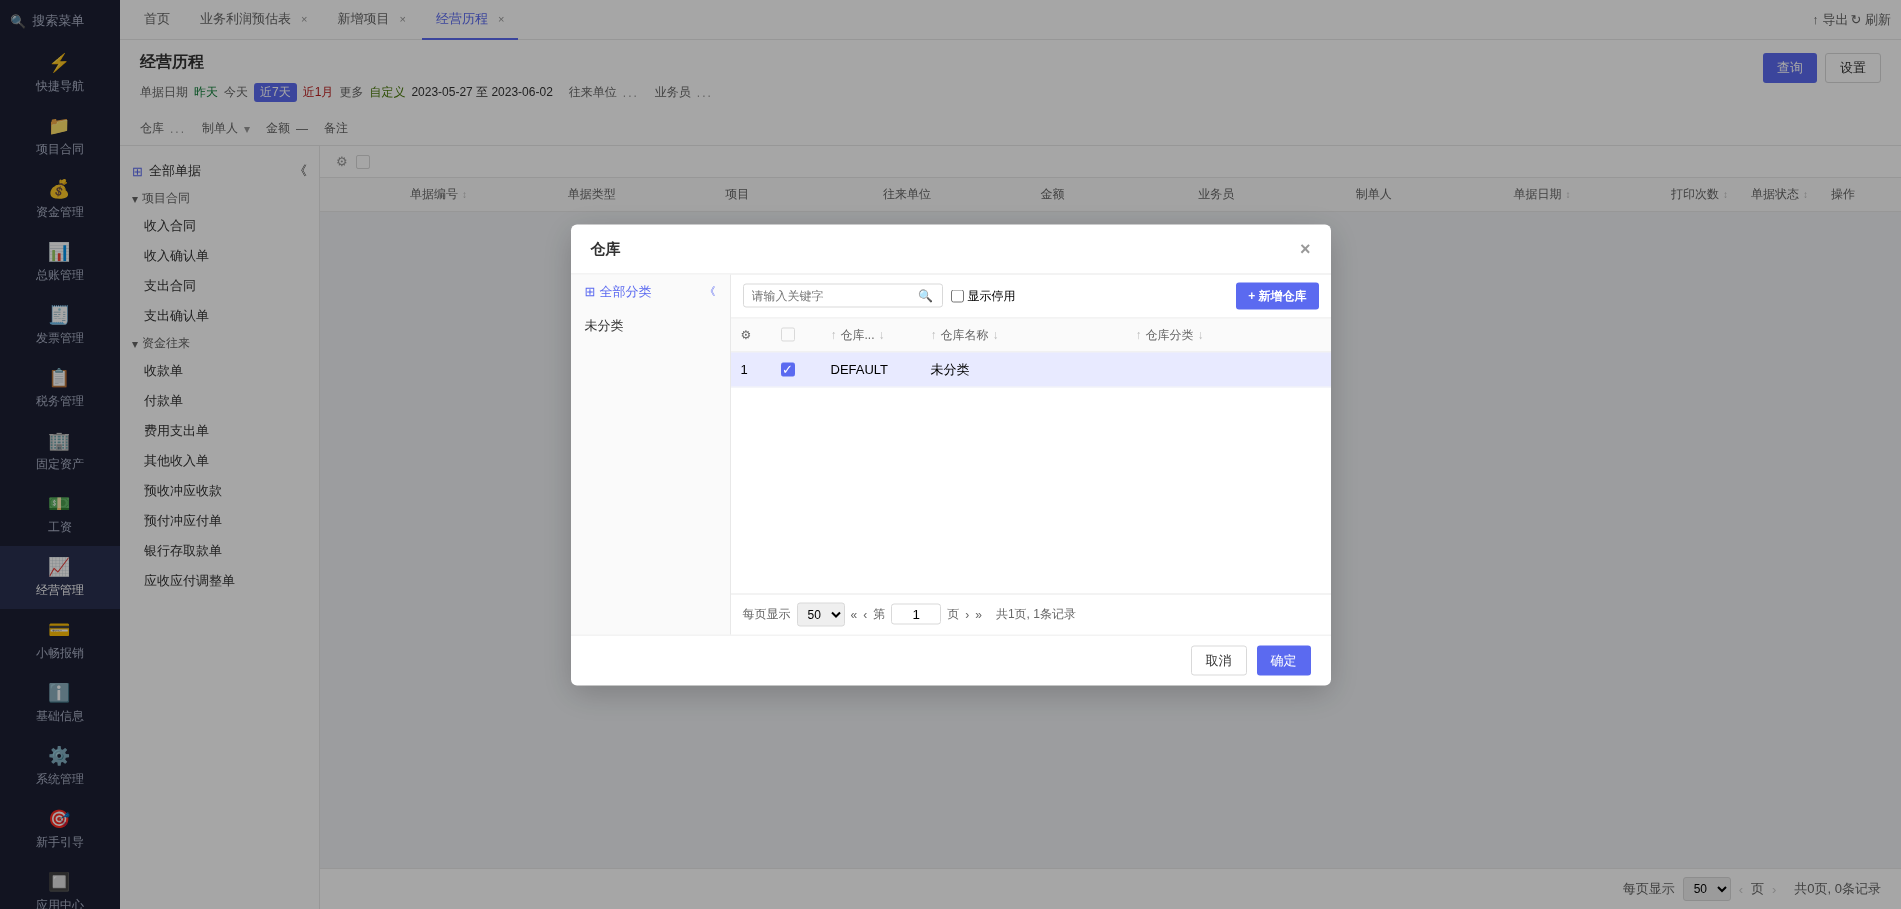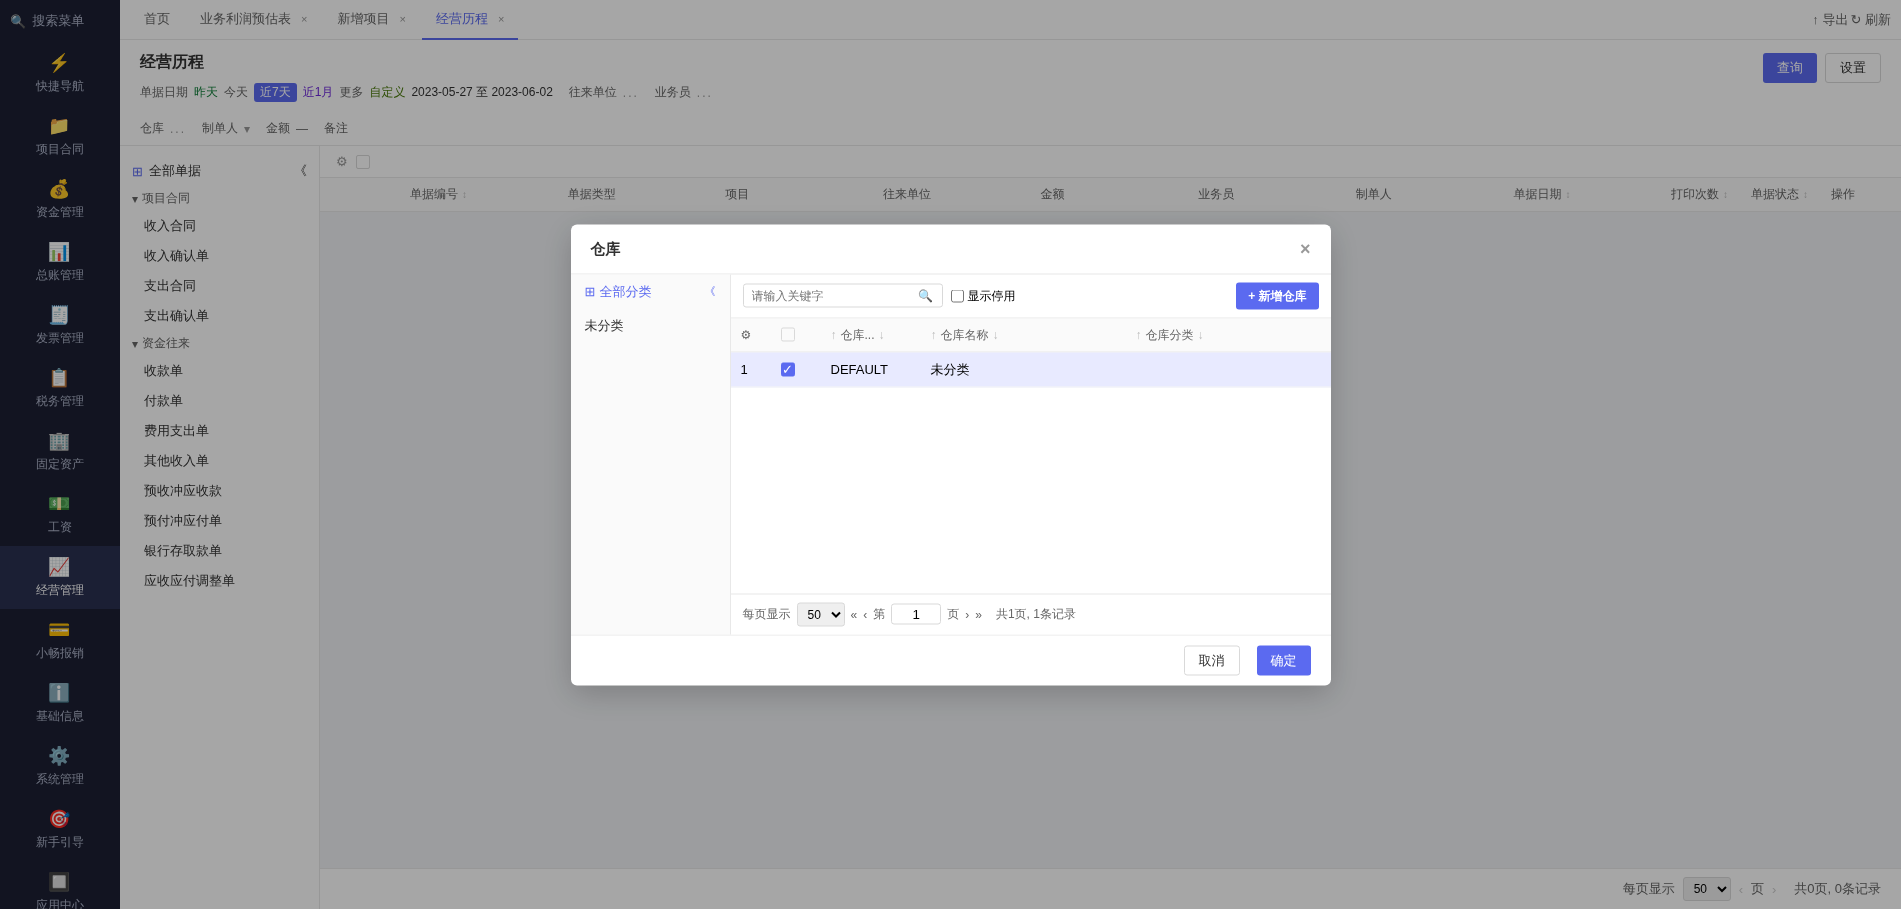--- a/index.html
+++ b/index.html
@@ -99,21 +99,21 @@
     .modal-th.w150 { width: 150px; flex: 1; }
     .modal-row { display: flex; align-items: center; font-size: 13px; border-bottom: 1px solid #f5f5f5; }
     .modal-row.selected { background: #e8eaff; }
     .modal-td { padding: 8px 10px; }
     .modal-td.w40 { width: 40px; }
     .modal-td.w50 { width: 50px; }
     .modal-td.w100 { width: 100px; }
     .modal-td.w150 { width: 150px; flex: 1; }
     .modal-footer { padding: 10px 20px; border-top: 1px solid #e8e8e8; display: flex; align-items: center; justify-content: space-between; }
     .modal-page-input { width: 50px; border: 1px solid #d9d9d9; border-radius: 3px; text-align: center; padding: 2px 4px; }
-    .modal-btns { display: flex; gap: 17px; }
+    .modal-btns { display: flex; gap: 10px; }
     .per-page-select { border: 1px solid #d9d9d9; border-radius: 3px; padding: 3px 6px; font-size: 12px; }
     .sort-icon { font-size: 10px; color: #bbb; }
     .checkbox { width: 14px; height: 14px; border: 1px solid #d9d9d9; border-radius: 2px; display: inline-flex; align-items: center; justify-content: center; cursor: pointer; }
 
     
     .modal-left::-webkit-scrollbar, .modal-table::-webkit-scrollbar { width: 4px; }
     .modal-left::-webkit-scrollbar-thumb, .modal-table::-webkit-scrollbar-thumb { background: #ccc; border-radius: 2px; }
   </style>
 </head>
 <body>
@@ -220,21 +220,21 @@
         <button class="btn-default">设置</button>
       </div>
     </div>
 
     <div class="filter-row">
       <div class="filter-item">
         <span>单据日期</span>
         <span style="cursor:pointer; color:#15803d;">昨天</span>
         <span style="cursor:pointer; color:#666;">今天</span>
         <span class="date-badge">近7天</span>
-        <span style="cursor:pointer; color:#6d28d9;">近1月</span>
+        <span style="cursor:pointer; color:#b91c1c;">近1月</span>
         <span style="cursor:pointer; color:#666;">更多</span>
         <span style="cursor:pointer; color:#4d7c0f;">自定义</span>
         <span class="date-text">2023-05-27 至 2023-06-02</span>
       </div>
       <div class="filter-item">
         <span>往来单位</span>
         <span class="filter-dots">...</span>
       </div>
       <div class="filter-item">
         <span>业务员</span>

